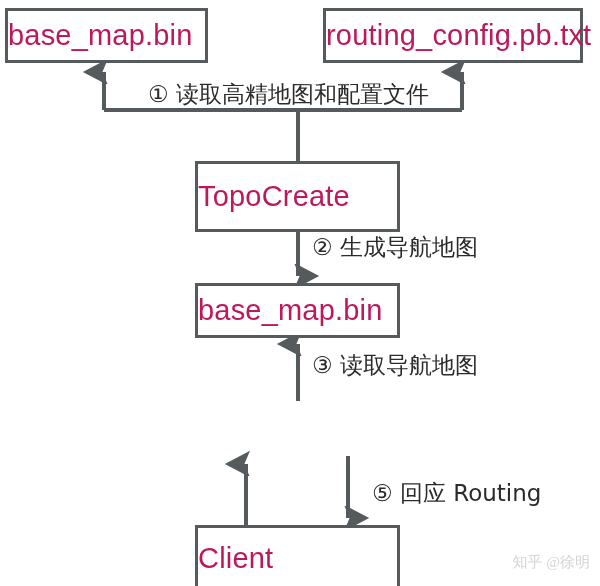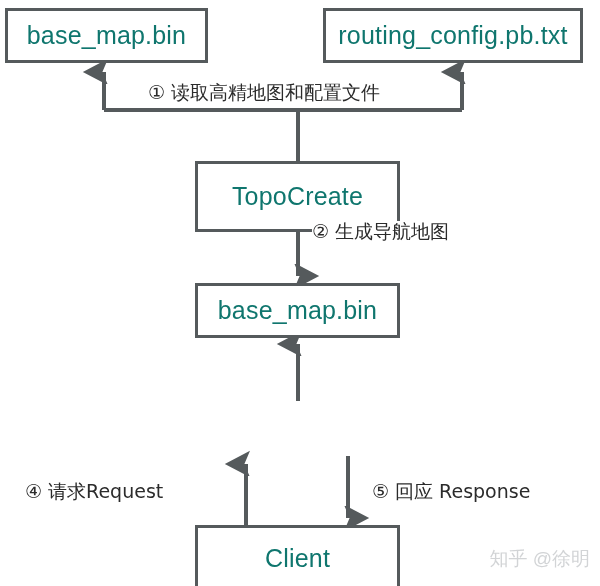--- a/index.html
+++ b/index.html
@@ -17,32 +17,31 @@
     background: #ffffff;
     overflow: hidden;
   }
   .node {
     position: absolute;
     box-sizing: border-box;
     border: 3px solid #555a5c;
     background: #ffffff;
     display: flex;
     align-items: center;
-    justify-content: center;
-    color: #0f766e;
-    font-size: 25px;
+    color: #be185d;
+    font-size: 29px;
     letter-spacing: 0.2px;
     white-space: nowrap;
     z-index: 3;
   }
 
   .edge-label {
     position: absolute;
     color: #2b2b2b;
-    font-size: 19px;
+    font-size: 23px;
     white-space: nowrap;
     z-index: 4;
     background: #ffffff;
     line-height: 1.1;
   }
   .edge-label.cjk {
     font-family: "DejaVu Sans", "Liberation Sans", sans-serif;
   }
 
   svg.wires {
@@ -52,22 +51,22 @@
     width: 600px;
     height: 586px;
     z-index: 1;
   }
 
   .watermark {
     position: absolute;
     right: 10px;
     bottom: 14px;
     color: #d2d4d6;
-    font-size: 19px;
-    font-family: Liberation Sans, sans-serif;
+    font-size: 15px;
+    font-family: Liberation Serif, serif;
     white-space: nowrap;
     z-index: 5;
   }
 </style>
 </head>
 <body>
 
 <div id="canvas">
 
   <svg class="wires" viewBox="0 0 600 586" xmlns="http://www.w3.org/2000/svg">
@@ -117,22 +116,22 @@
     <span>base_map.bin</span>
   </div>
 
 
   <div class="node" style="left:195px; top:525px; width:205px; height:67px;">
     <span>Client</span>
   </div>
 
   <div class="edge-label cjk" style="left:148px; top:82px;">① 读取高精地图和配置文件</div>
 
-  <div class="edge-label cjk" style="left:312px; top:221px;">② 生成导航地图</div>
+  <div class="edge-label cjk" style="left:312px; top:235px;">② 生成导航地图</div>
+
+  <div class="edge-label cjk" style="left:312px; top:353px;">③ 读取导航地图</div>
 
 
-  <div class="edge-label cjk" style="left:25px; top:481px;">④ 请求Request</div>
-
-  <div class="edge-label cjk" style="left:372px; top:481px;">⑤ 回应 Response</div>
+  <div class="edge-label cjk" style="left:372px; top:481px;">⑤ 回应 Routing</div>
 
   <div class="watermark">知乎 @徐明</div>
 
 </div>
 
 </body></html>

